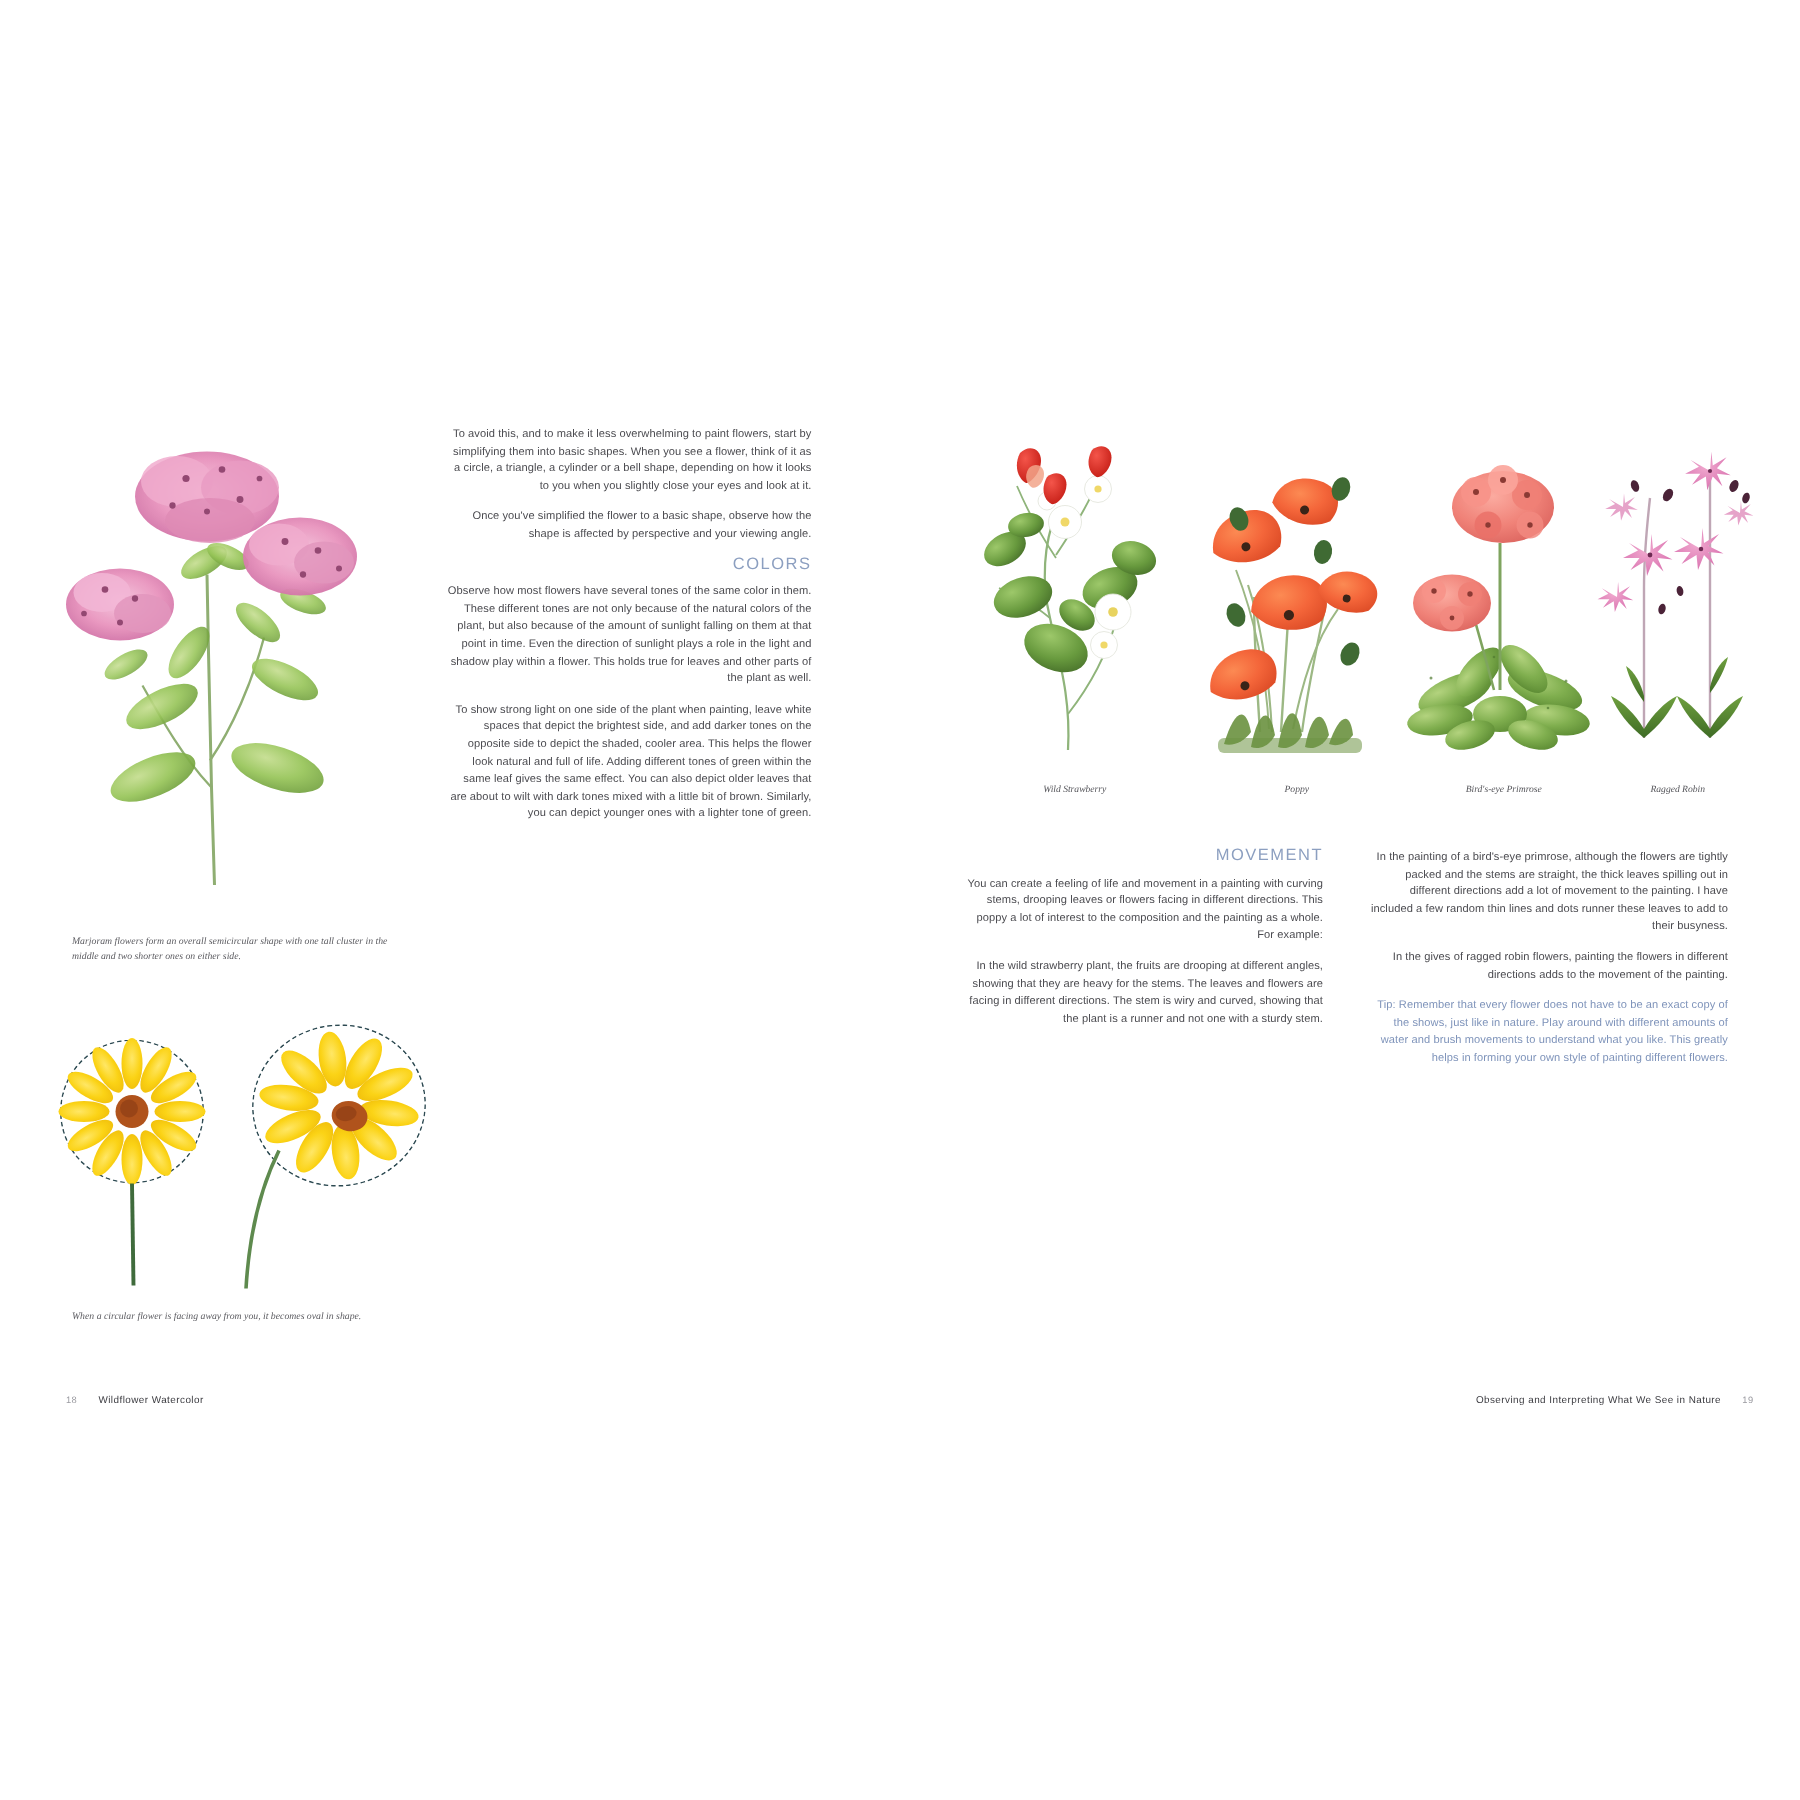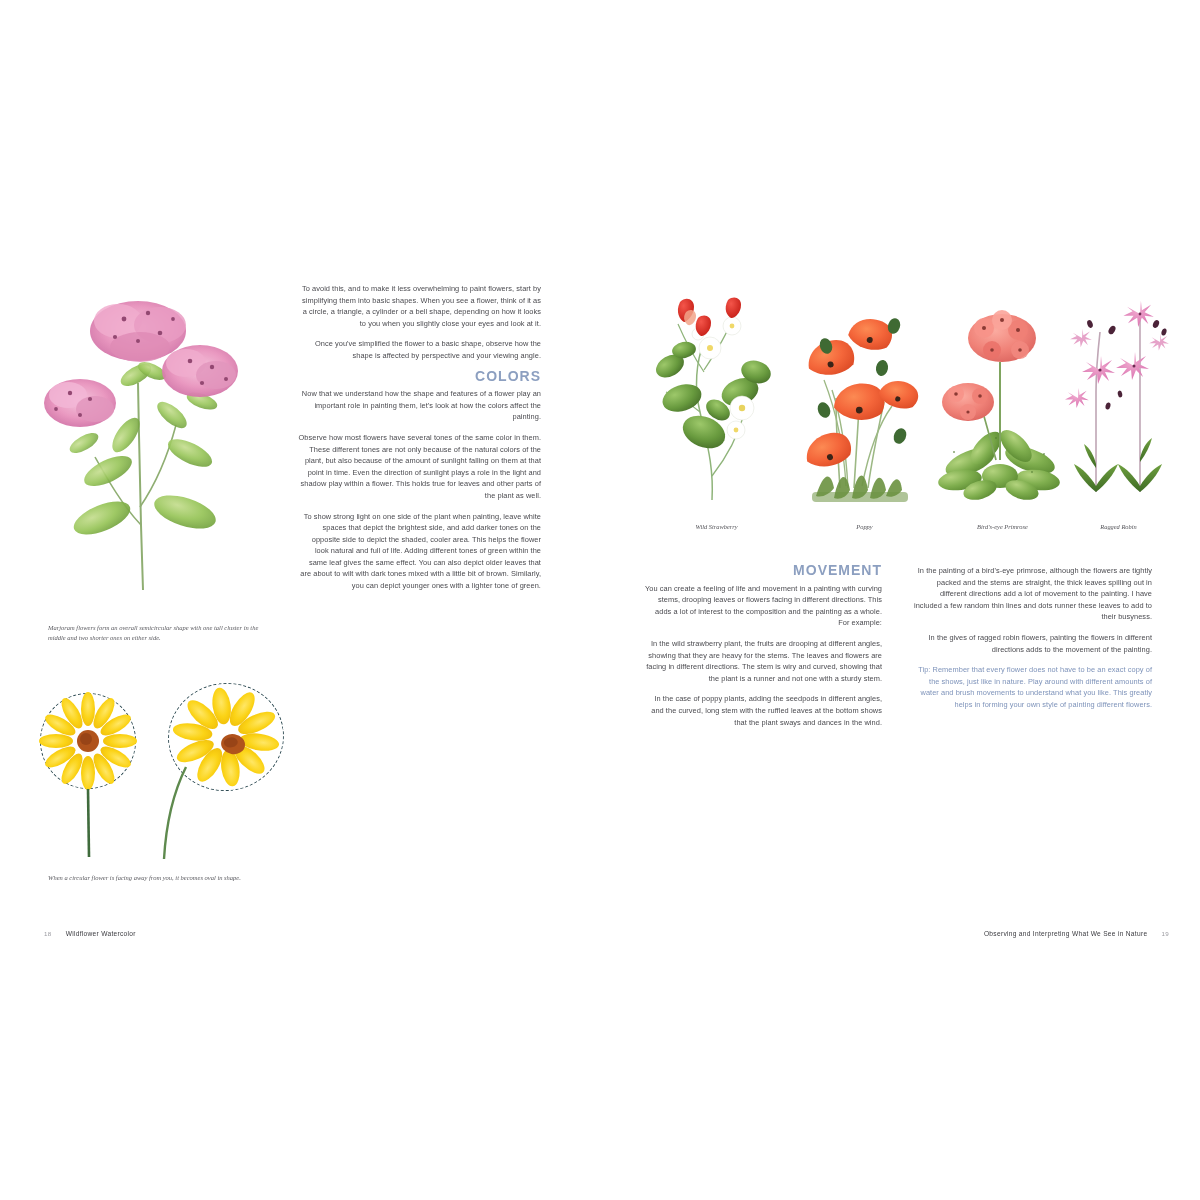--- a/index.html
+++ b/index.html
@@ -34,25 +34,25 @@
   .body-text {
     font-size: 7.4px;
     line-height: 11.6px;
     color: #4a4a4f;
     text-align: right;
     letter-spacing: 0.06px;
   }
   .body-text p { margin: 0 0 9px 0; }
 
   .section-head {
-    font-size: 14px;
+    font-size: 11px;
     letter-spacing: 1.0px;
     color: #8c9fc0;
     margin: 0 0 6px 0;
-    font-weight: 700;
+    font-weight: 400;
   }
 
   .caption {
     font-size: 6.5px;
     line-height: 9.6px;
     font-style: italic;
     color: #5b5b60;
     font-family: "Liberation Serif", serif;
   }
 
@@ -278,21 +278,20 @@
         </svg>
       </div>
 
       <div class="caption circles-caption">When a circular flower is facing away from you, it becomes oval in shape.</div>
     </div>
 
     <div class="left-col-text body-text">
       <p>To avoid this, and to make it less overwhelming to paint flowers, start by simplifying them into basic shapes. When you see a flower, think of it as a circle, a triangle, a cylinder or a bell shape, depending on how it looks to you when you slightly close your eyes and look at it.</p>
       <p>Once you've simplified the flower to a basic shape, observe how the shape is affected by perspective and your viewing angle.</p>
       <div class="section-head">COLORS</div>
-      <p>Now that we understand how the shape and features of a flower play an important role in painting them, let's look at how the colors affect the painting.</p>
       <p>Observe how most flowers have several tones of the same color in them. These different tones are not only because of the natural colors of the plant, but also because of the amount of sunlight falling on them at that point in time. Even the direction of sunlight plays a role in the light and shadow play within a flower. This holds true for leaves and other parts of the plant as well.</p>
       <p>To show strong light on one side of the plant when painting, leave white spaces that depict the brightest side, and add darker tones on the opposite side to depict the shaded, cooler area. This helps the flower look natural and full of life. Adding different tones of green within the same leaf gives the same effect. You can also depict older leaves that are about to wilt with dark tones mixed with a little bit of brown. Similarly, you can depict younger ones with a lighter tone of green.</p>
     </div>
 
     <div class="footer footer-left">
       <span class="folio">18</span>
       <span>Wildflower Watercolor</span>
     </div>
   </div>
 
@@ -533,23 +532,22 @@
               <ellipse cx="64" cy="114" rx="2.2" ry="3.4" transform="rotate(-12 64 114)"></ellipse>
             </g>
           </svg>
         </div>
         <div class="fig-label">Ragged Robin</div>
       </div>
     </div>
 
     <div class="rp-col rp-col-1 body-text">
       <div class="section-head">MOVEMENT</div>
-      <p>You can create a feeling of life and movement in a painting with curving stems, drooping leaves or flowers facing in different directions. This adds a lot of interest to the composition and the painting as a whole. For example:</p>
+      <p>You can create a feeling of life and movement in a painting with curving stems, drooping leaves or flowers facing in different directions. This poppy a lot of interest to the composition and the painting as a whole. For example:</p>
       <p>In the wild strawberry plant, the fruits are drooping at different angles, showing that they are heavy for the stems. The leaves and flowers are facing in different directions. The stem is wiry and curved, showing that the plant is a runner and not one with a sturdy stem.</p>
-      <p>In the case of poppy plants, adding the seedpods in different angles, and the curved, long stem with the ruffled leaves at the bottom shows that the plant sways and dances in the wind.</p>
     </div>
 
     <div class="rp-col rp-col-2 body-text">
       <p>In the painting of a bird's-eye primrose, although the flowers are tightly packed and the stems are straight, the thick leaves spilling out in different directions add a lot of movement to the painting. I have included a few random thin lines and dots runner these leaves to add to their busyness.</p>
       <p>In the gives of ragged robin flowers, painting the flowers in different directions adds to the movement of the painting.</p>
       <p class="tip-text">Tip: Remember that every flower does not have to be an exact copy of the shows, just like in nature. Play around with different amounts of water and brush movements to understand what you like. This greatly helps in forming your own style of painting different flowers.</p>
     </div>
 
     <div class="footer footer-right">
       <span>Observing and Interpreting What We See in Nature</span>

